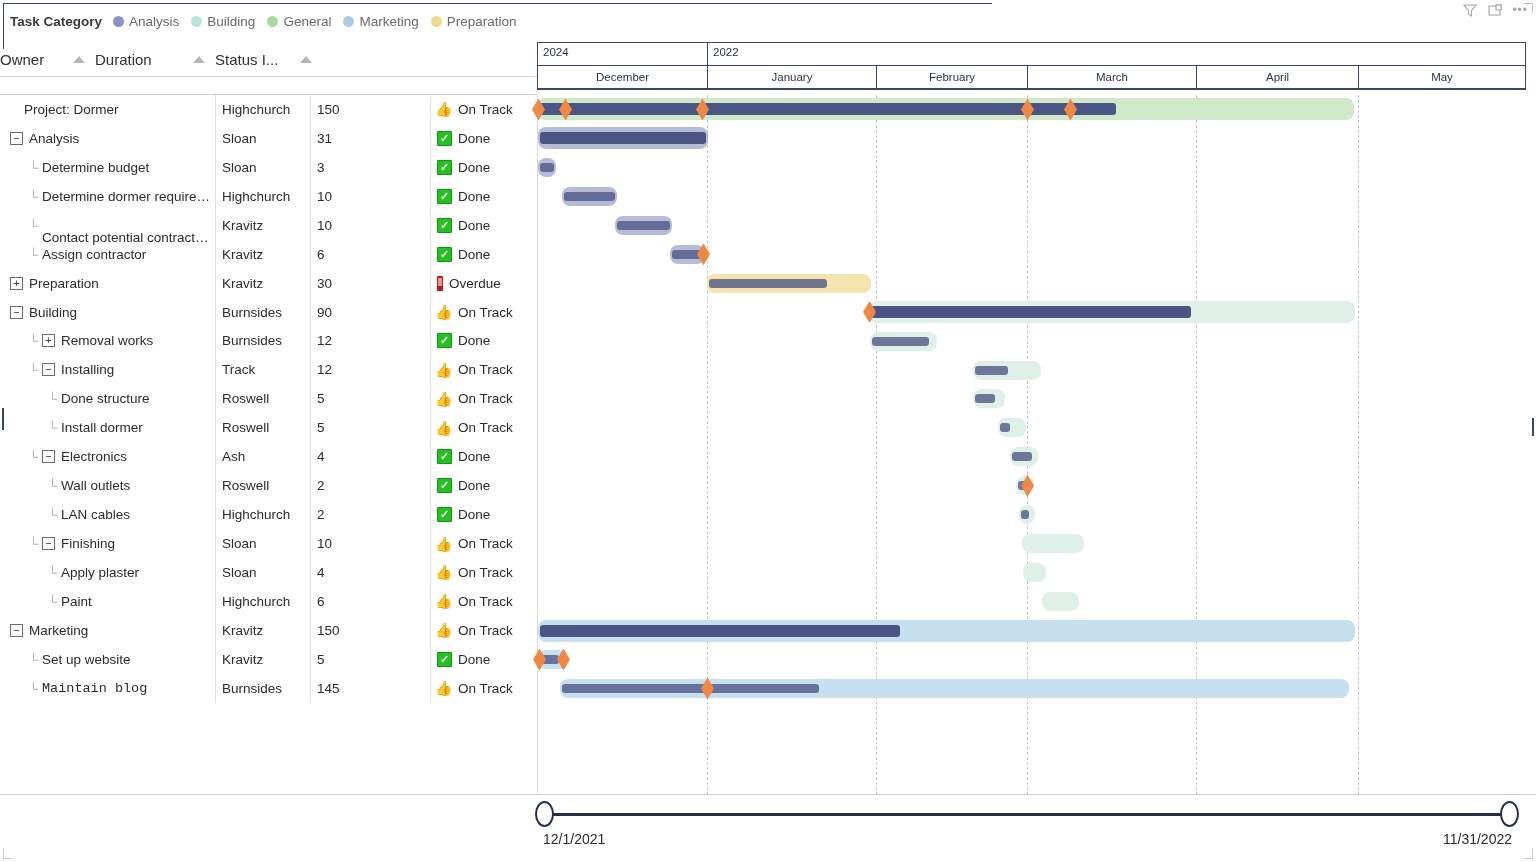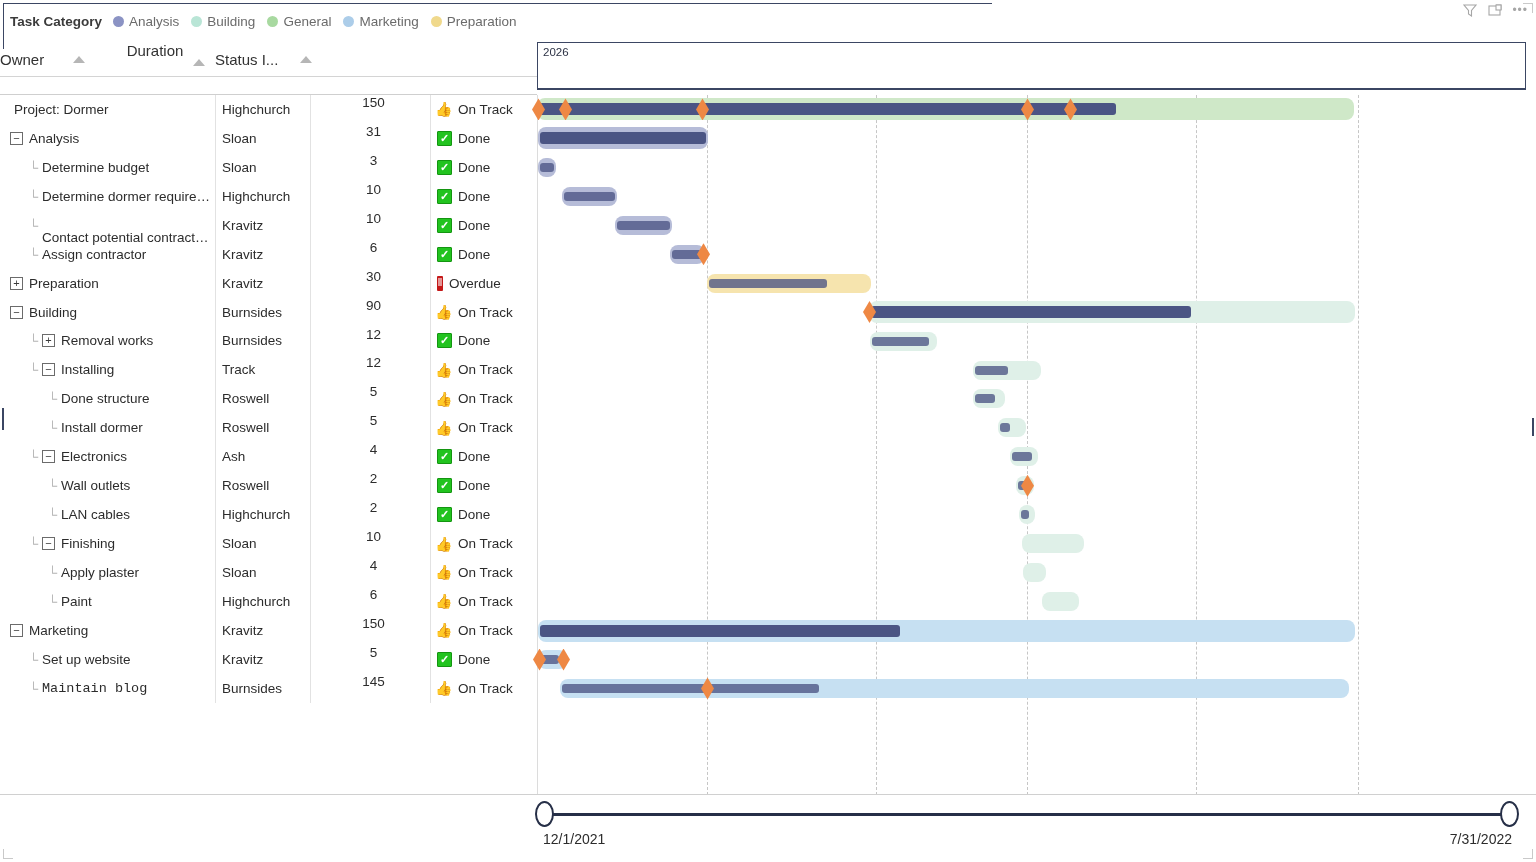--- a/index.html
+++ b/index.html
@@ -31,21 +31,21 @@
   
   .legend { position:absolute; top:14px; left:10px; display:flex; align-items:center; gap:0; }
   .legend-title { font-size:13.5px; font-weight:bold; color:#3b3b3b; margin-right:11px; }
   .legend-item { display:flex; align-items:center; gap:5px; margin-right:12px; }
   .legend-dot { width:11px; height:11px; border-radius:50%; display:block; }
   .legend-label { font-size:13.5px; color:#6b6b6b; }
 
   
   .col-task  { width:215px; }
   .col-owner { width:95px; }
-  .col-dur   { width:120px;flex-direction:column; }
+  .col-dur   { width:120px; }
   .col-stat  { width:107px; }
 
   
   .thead {
     position:absolute; top:42px; left:0; width:537px; height:34px;
     display:flex; align-items:center;
   }
   .th { display:flex; align-items:center; height:34px; position:relative; }
   .th-label { font-size:15px; color:#323232; }
   .grip { width:12px; display:flex; flex-direction:column; align-items:center; justify-content:center; gap:2px; margin-left:6px; margin-right:2px; }
@@ -180,21 +180,21 @@
     </div>
   </div>
   <div class="hdr-sep"></div>
   <div class="hdr-sep2"></div>
 
   <div class="vline-left"></div>
   <div class="vline-right"></div>
 
   <div class="grid" id="grid">
       <div class="row">
-        <div class="cell task col-task" style="padding-left: 14px;">
+        <div class="cell task col-task" style="padding-left: 24px;">
           <span class="task-text" style="max-width: 190px;">Project: Dormer</span>
         </div>
         <div class="cell owner col-owner">
           <span>Highchurch</span>
         </div>
         <div class="cell dur col-dur">
           <span>150</span>
         </div>
         <div class="cell stat col-stat">
           <span class="status">
@@ -564,21 +564,30 @@
           <span class="status">
             <span class="st-icon st-ontrack">👍</span>
             <span>On Track</span>
           </span>
         </div>
       </div>
     </div>
 
   <div class="tl">
     <div class="tl-years" id="tl-years">
-        <div class="tl-year" style="width: 170px;">2026</div>
+        <div class="tl-year" style="width: 170px;">2024</div>
+        <div class="tl-year" style="width: 817px;">2022</div>
+      </div>
+    <div class="tl-months" id="tl-months">
+        <div class="tl-month" style="width: 170px;">December</div>
+        <div class="tl-month" style="width: 169px;">January</div>
+        <div class="tl-month" style="width: 151px;">February</div>
+        <div class="tl-month" style="width: 169px;">March</div>
+        <div class="tl-month" style="width: 162px;">April</div>
+        <div class="tl-month" style="width: 166px;">May</div>
       </div>
   </div>
   <div class="tl-bottom"></div>
 
   <div class="chart" id="chart">
       <div class="vgrid solid" style="left: 0px;"></div>
       <div class="vgrid" style="left: 170px;"></div>
       <div class="vgrid" style="left: 339px;"></div>
       <div class="vgrid" style="left: 490px;"></div>
       <div class="vgrid" style="left: 659px;"></div>
@@ -675,16 +684,16 @@
         <div class="prog" style="left: 25px; width: 257px; height: 9px; top: 9.975px; background: rgb(75, 85, 132); opacity: 0.78;"></div>
         <div class="diamond" style="left: 164px; top: 3.475px; background: rgb(238, 136, 68);"></div>
       </div>
     </div>
 
   <div class="slider-wrap">
     <div class="slider-line"></div>
     <div class="knob left"></div>
     <div class="knob right"></div>
     <div class="slider-label left">12/1/2021</div>
-    <div class="slider-label right">7/31/2022</div>
+    <div class="slider-label right">11/31/2022</div>
   </div>
 
 </div>
 
 </body></html>

